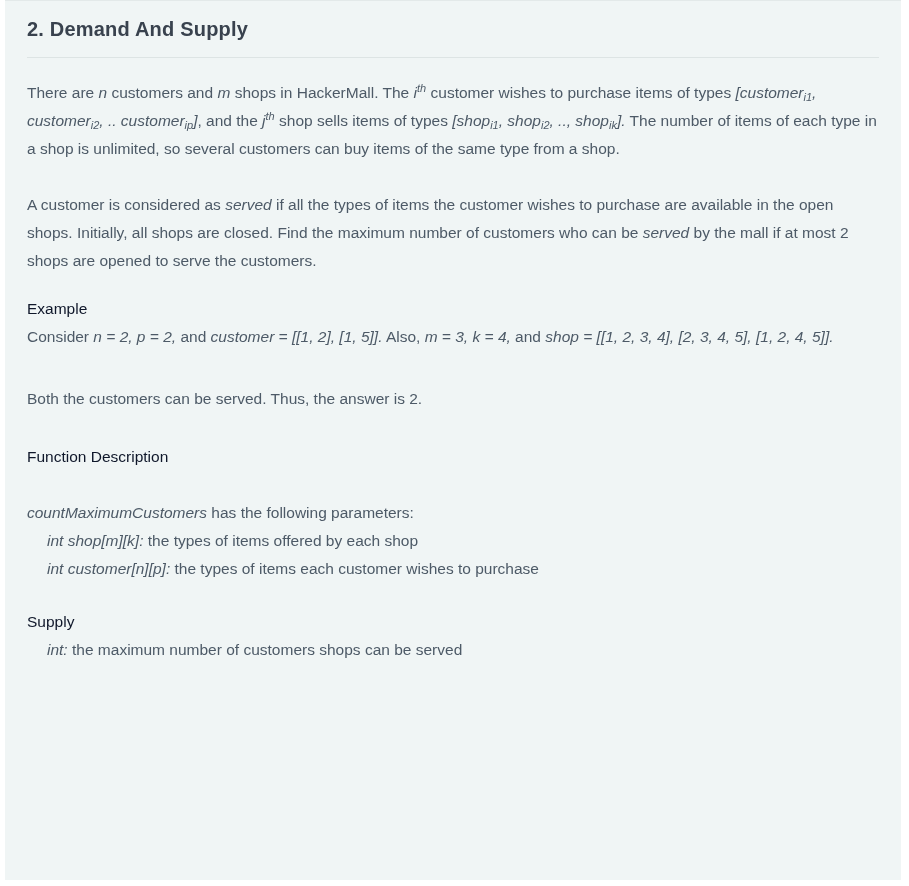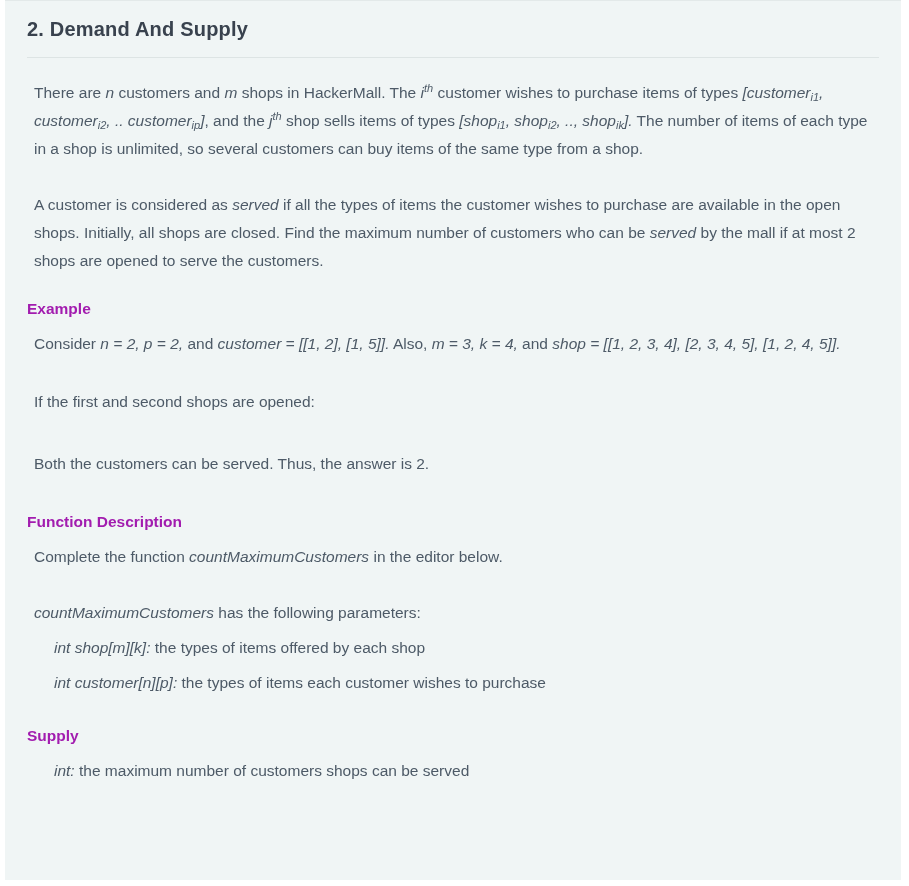--- a/index.html
+++ b/index.html
@@ -31,33 +31,33 @@
     line-height: 26px;
     font-weight: 700;
     color: #39424e;
     letter-spacing: 0.2px;
   }
   .divider {
     border: none;
     border-top: 1px solid #dde4e4;
     margin: 15px 0 0 0;
   }
-  .para { margin: 7px; }
+  .para { margin: 0; }
   .m-intro      { margin-top: 21px; }
   .m-served     { margin-top: 28px; }
   .m-example    { margin-top: 20px; }
   .m-lead       { margin-top: 30px; }
   .m-bullets    { margin-top: 16px; }
   .m-conclusion { margin-top: 34px; }
   .m-funcdesc   { margin-top: 30px; }
   .m-params     { margin-top: 28px; }
   .m-returns    { margin-top: 25px; }
   .subheading {
-    font-weight: 700;
-    color: #a21caf;
+    font-weight: 400;
+    color: #0f172a;
   }
   .bullets {
     margin: 16px 0 0 0;
     padding: 0 0 0 33px;
     list-style: disc outside;
   }
   .bullets li {
     margin: 0 0 3px 0;
     padding-left: 1px;
   }
@@ -89,28 +89,26 @@
 
     <p class="para m-intro"><span class="seg-r">There are </span><span class="seg-i">n</span><span class="seg-r"> customers and </span><span class="seg-i">m</span><span class="seg-r"> shops in HackerMall. The </span><span class="seg-i">i</span><span class="seg-sup">th</span><span class="seg-r"> customer wishes to purchase items of types </span><span class="seg-i">[customer</span><span class="seg-sub">i1</span><span class="seg-i">, customer</span><span class="seg-sub">i2</span><span class="seg-i">, .. customer</span><span class="seg-sub">ip</span><span class="seg-i">]</span><span class="seg-r">, and the </span><span class="seg-i">j</span><span class="seg-sup">th</span><span class="seg-r"> shop sells items of types </span><span class="seg-i">[shop</span><span class="seg-sub">i1</span><span class="seg-i">, shop</span><span class="seg-sub">i2</span><span class="seg-i">, .., shop</span><span class="seg-sub">ik</span><span class="seg-i">].</span><span class="seg-r"> The number of items of each type in a shop is unlimited, so several customers can buy items of the same type from a shop.</span></p>
 
     <p class="para m-served"><span class="seg-r">A customer is considered as </span><span class="seg-i">served</span><span class="seg-r"> if all the types of items the customer wishes to purchase are available in the open shops. Initially, all shops are closed. Find the maximum number of customers who can be </span><span class="seg-i">served</span><span class="seg-r"> by the mall if at most 2 shops are opened to serve the customers.</span></p>
 
     <div class="m-example">
       <div class="subheading">Example</div>
       <div class="para"><span class="seg-r">Consider </span><span class="seg-i">n = 2, p = 2,</span><span class="seg-r"> and </span><span class="seg-i">customer = [[1, 2], [1, 5]].</span><span class="seg-r"> Also, </span><span class="seg-i">m = 3, k = 4,</span><span class="seg-r"> and </span><span class="seg-i">shop = [[1, 2, 3, 4], [2, 3, 4, 5], [1, 2, 4, 5]].</span></div>
     </div>
 
-    <p class="para m-lead">If the first and second shops are opened:</p>
 
 
     <p class="para m-conclusion">Both the customers can be served. Thus, the answer is 2.</p>
 
     <div class="m-funcdesc">
       <div class="subheading">Function Description</div>
-      <div class="para"><span class="seg-r">Complete the function </span><span class="seg-i">countMaximumCustomers</span><span class="seg-r"> in the editor below.</span></div>
     </div>
 
     <div class="m-params">
       <div class="para"><span class="seg-i">countMaximumCustomers</span><span class="seg-r"> has the following parameters:</span></div>
       <div class="para indent"><span class="seg-i">int shop[m][k]:</span><span class="seg-r"> the types of items offered by each shop</span></div>
       <div class="para indent"><span class="seg-i">int customer[n][p]:</span><span class="seg-r"> the types of items each customer wishes to purchase</span></div>
     </div>
 
     <div class="m-returns">
       <div class="subheading">Supply</div>

